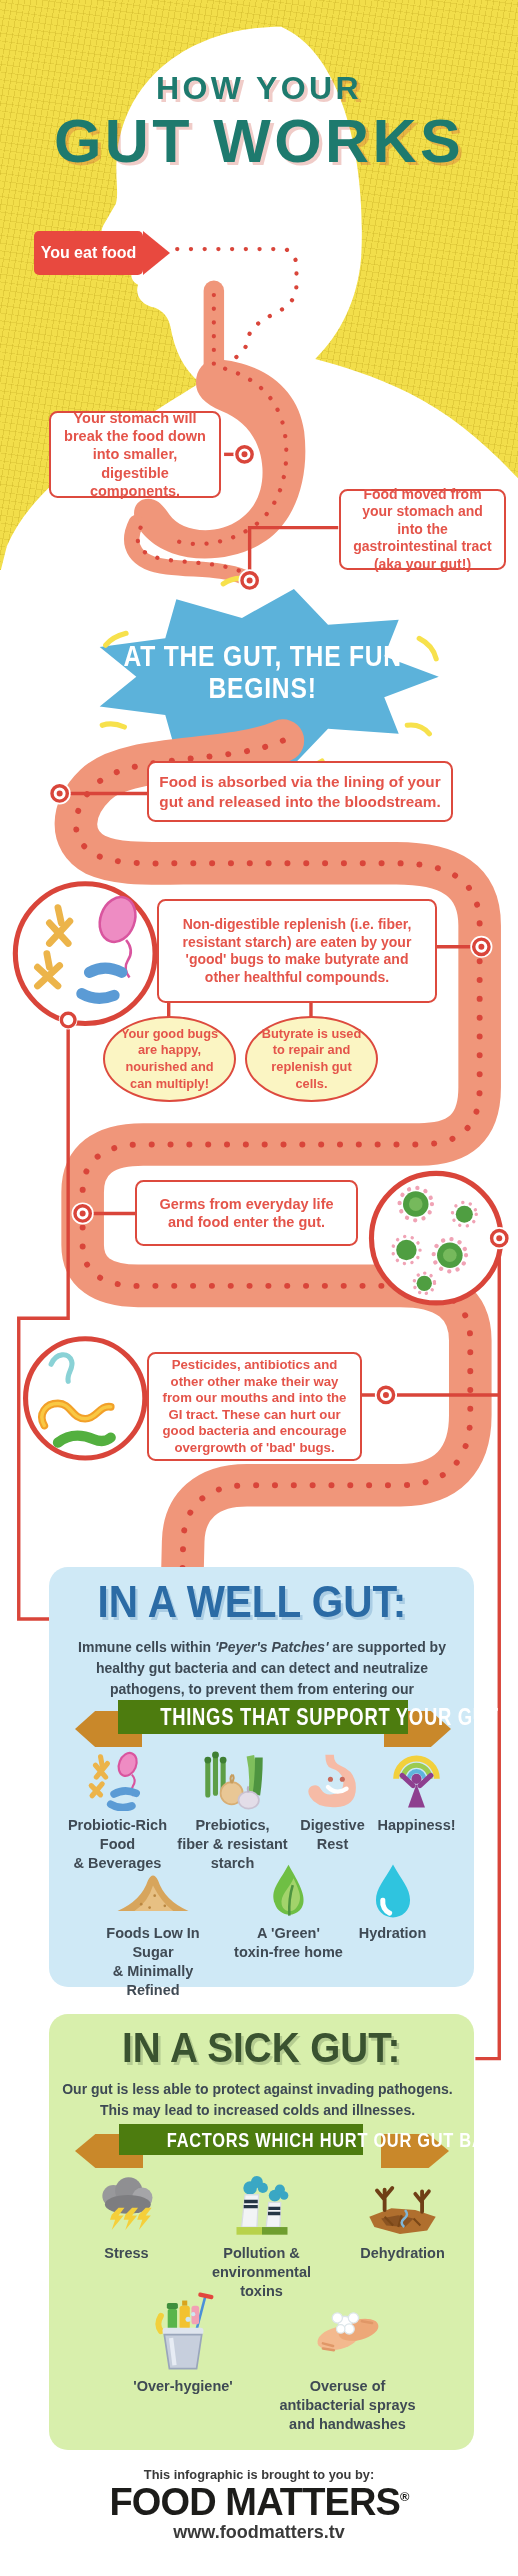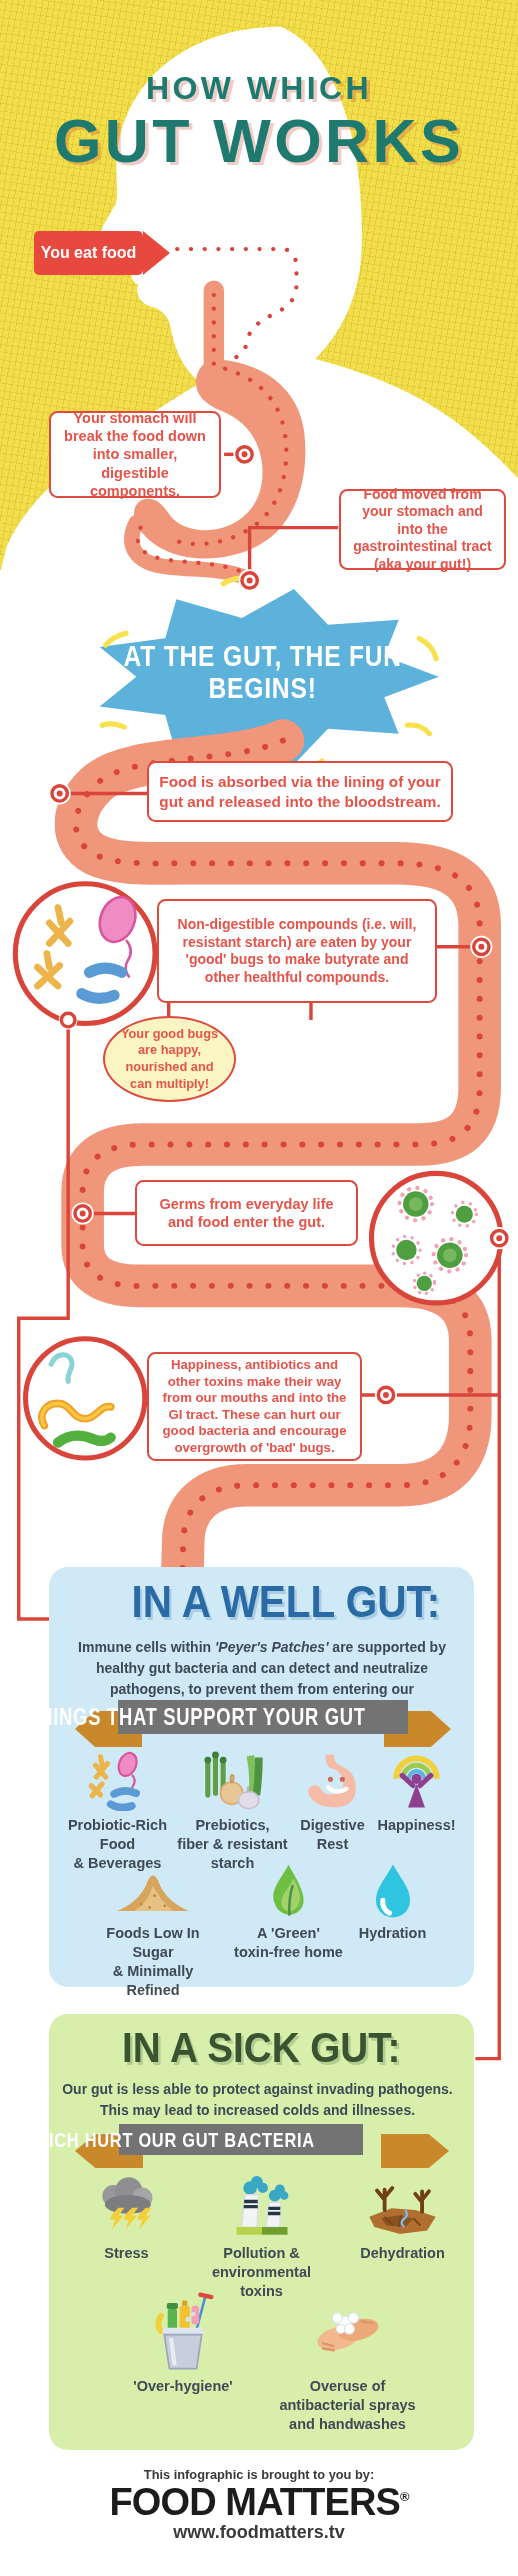--- a/index.html
+++ b/index.html
@@ -36,27 +36,27 @@
         display:flex;align-items:center;justify-content:center;text-align:center;font-size:12.8px;
         padding:8.5px 12px;box-sizing:border-box;line-height:1.3;}
   .oval b{font-weight:800;}
   #oval1{left:103px;top:1016px;width:133px;height:86px;}
   #oval2{left:245px;top:1016px;width:133px;height:86px;}
   
   #burst-text{left:92px;top:640px;width:341px;text-align:center;color:#fff;font-weight:600;line-height:1.12;}
   #burst-text .bl{display:inline-block;transform:scaleX(.85);font-size:29px;letter-spacing:0.9px;}
   
   #well-box{left:49px;top:1567px;width:425px;height:420px;background:#cfe9f6;border-radius:19px;}
-  #wg-title{left:49px;top:1577px;width:405px;text-align:right;color:#2b6ba5;font-weight:800;font-size:44px;
+  #wg-title{left:49px;top:1577px;width:405px;text-align:center;color:#2b6ba5;font-weight:800;font-size:44px;
             letter-spacing:0;text-shadow:2.6px 2.6px 0 rgba(43,107,165,.22);}
   #wg-title span,#sg-title span{display:inline-block;transform:scaleX(.92);}
   .desc{text-align:center;color:#3d4954;font-weight:600;font-size:14px;line-height:21px;}
   #wg-desc{left:71px;top:1637px;width:382px;}
   #wg-desc b{font-style:italic;font-weight:800;}
-  .band{background:#737373;display:flex;align-items:center;justify-content:flex-end;color:#fff;}
+  .band{background:#4d7c0f;display:flex;align-items:center;justify-content:flex-start;color:#fff;}
   .band .bt{display:inline-block;transform:scaleX(.8);font-weight:600;letter-spacing:0.9px;white-space:nowrap;}
   #band1{left:118px;top:1700px;width:290px;height:34px;font-size:23px;}
   #band2{left:119px;top:2124px;width:244px;height:31px;font-size:20.5px;}
   .wing{background:#c9882a;}
   .wing-l{clip-path:polygon(0 50%,30% 0,100% 0,100% 100%,30% 100%);}
   .wing-r{clip-path:polygon(0 0,70% 0,100% 50%,70% 100%,0 100%);}
   #wing1l{left:75px;top:1711px;width:67px;height:36px;}
   #wing1r{left:384px;top:1711px;width:67px;height:36px;}
   #wing2l{left:75px;top:2134px;width:68px;height:34px;}
   #wing2r{left:381px;top:2134px;width:68px;height:34px;}
@@ -221,21 +221,21 @@
           <circle cx="453" cy="1636" r="9" fill="#fff" stroke="#d9453a" stroke-width="4"></circle>
           <circle cx="453" cy="1636" r="3.5" fill="#d9453a"></circle>
         </g>
       <g>
           <circle cx="80" cy="1196" r="11" fill="#fff"></circle>
           <circle cx="80" cy="1196" r="8" fill="#fff" stroke="#d9453a" stroke-width="4"></circle>
         </g>
     </g>
   </svg>
 
-  <div class="abs title" id="title1">HOW WHICH</div>
+  <div class="abs title" id="title1">HOW YOUR</div>
   <div class="abs title" id="title2">GUT WORKS</div>
 
   <div class="abs" id="eat">
     <span>You eat food</span>
   </div>
 
   <div class="abs co" id="co-stomach">
     <span>Your stomach will break the food down into smaller, digestible components.</span>
   </div>
   <div class="abs co" id="co-gastro">
@@ -244,30 +244,33 @@
 
   <div class="abs" id="burst-text">
     <span class="bl">AT THE GUT, THE FUN</span><br>
     <span class="bl">BEGINS!</span>
   </div>
 
   <div class="abs co" id="co-absorbed">
     <span>Food is absorbed via the lining of your gut and released into the bloodstream.</span>
   </div>
   <div class="abs co" id="co-nondigest">
-    <span><span>Non-digestible compounds (i.e. will, resistant starch) are eaten by your 'good' bugs to make </span><b>butyrate</b><span> and other healthful compounds.</span></span>
+    <span><span>Non-digestible replenish (i.e. fiber, resistant starch) are eaten by your 'good' bugs to make </span><b>butyrate</b><span> and other healthful compounds.</span></span>
   </div>
   <div class="abs oval" id="oval1">
     <span><span>Your good bugs are happy, nourished and can </span><b>multiply</b><span>!</span></span>
   </div>
+  <div class="abs oval" id="oval2">
+    <span><span>Butyrate is used to </span><b>repair</b><span> and </span><b>replenish</b><span> gut cells.</span></span>
+  </div>
   <div class="abs co" id="co-germs">
     <span><b>Germs</b><span> from everyday life and food enter the gut.</span></span>
   </div>
   <div class="abs co" id="co-toxins">
-    <span><b>Happiness, antibiotics and other toxins</b><span> make their way from our mouths and into the GI tract. These can hurt our good bacteria and encourage overgrowth of 'bad' bugs.</span></span>
+    <span><b>Pesticides, antibiotics and other other</b><span> make their way from our mouths and into the GI tract. These can hurt our good bacteria and encourage overgrowth of 'bad' bugs.</span></span>
   </div>
 
   <div class="abs" id="well-box"></div>
   <div class="abs" id="wg-title"><span>IN A WELL GUT:</span></div>
   <div class="abs desc" id="wg-desc">
     <span>Immune cells within </span><b>'Peyer's Patches'</b><span> are supported by healthy gut bacteria and can detect and neutralize pathogens, to prevent them from entering our bloodstream.</span>
   </div>
   <div class="abs wing wing-l" id="wing1l"></div>
   <div class="abs wing wing-r" id="wing1r"></div>
   <div class="abs band" id="band1">

